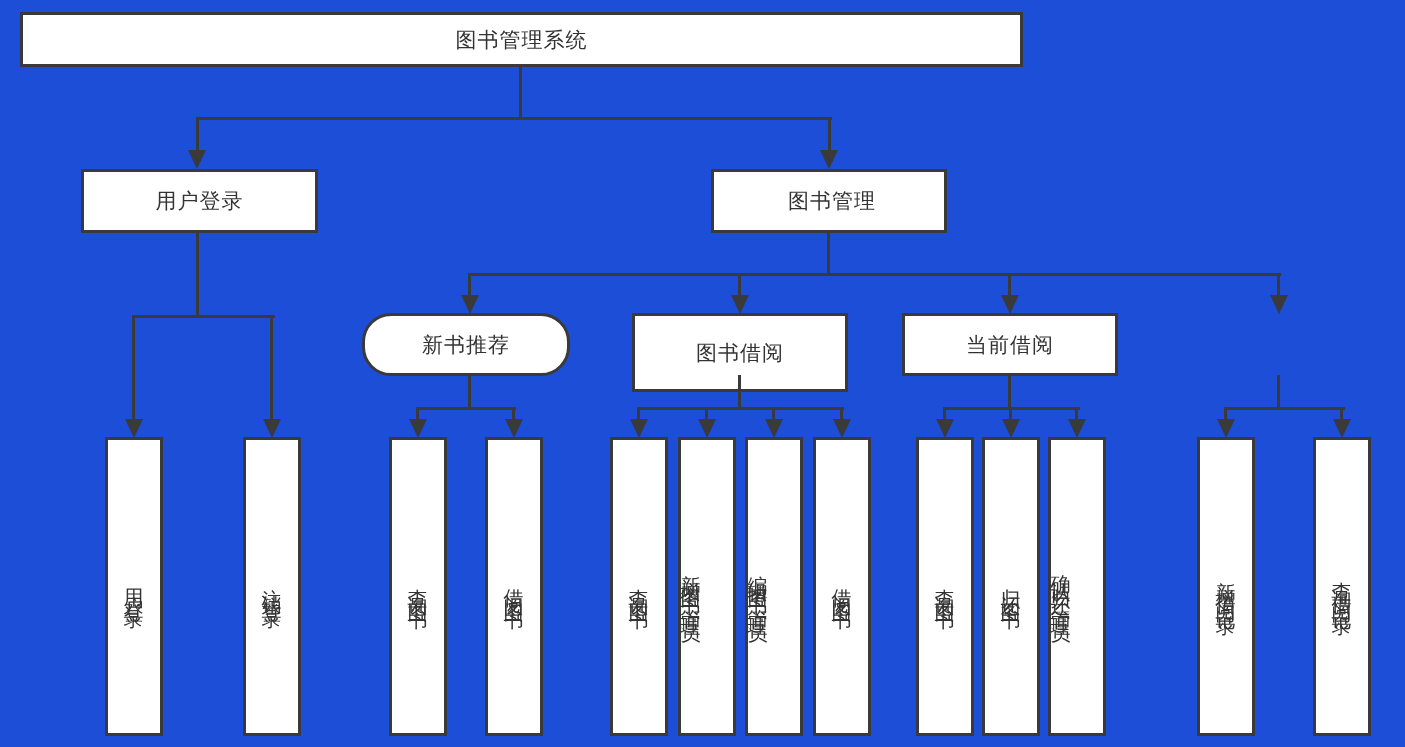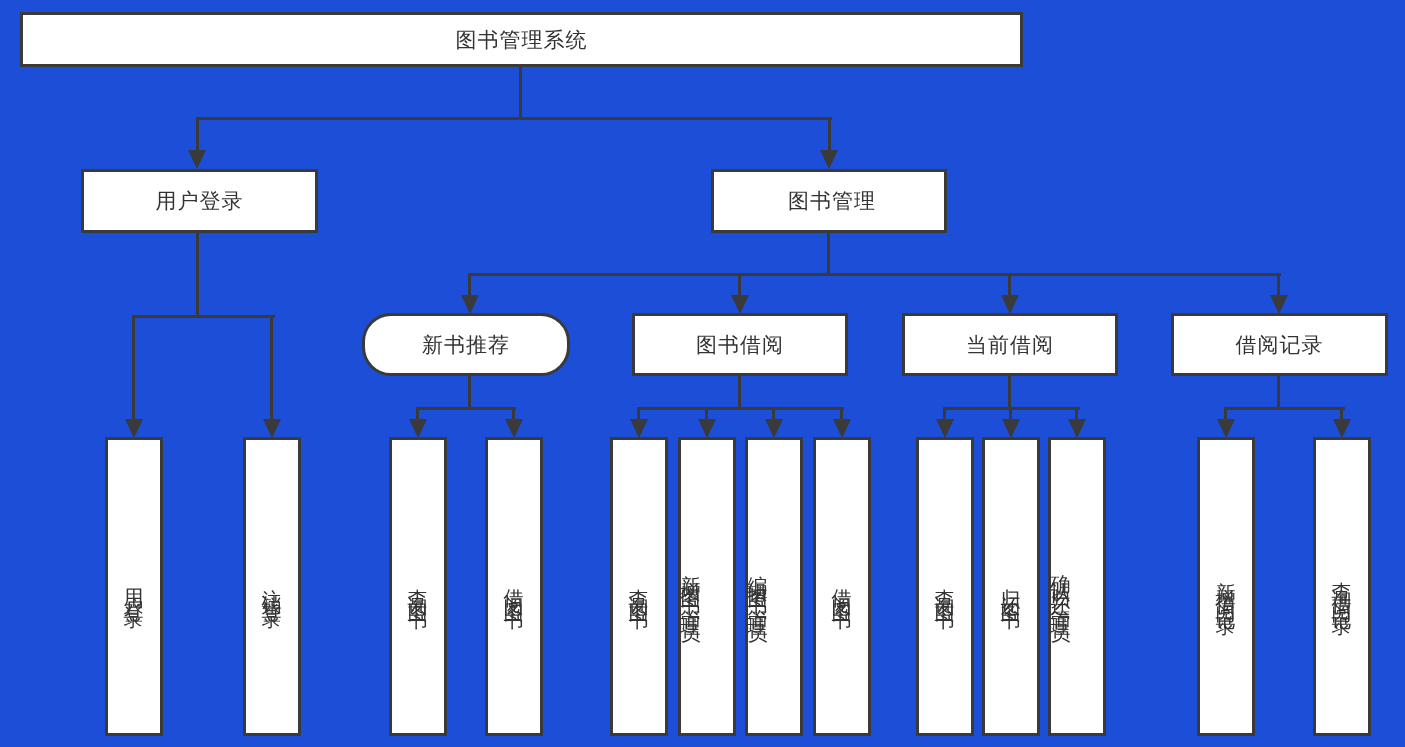--- a/index.html
+++ b/index.html
@@ -88,28 +88,25 @@
   <div class="node" style="left:81px; top:169px; width:237px; height:64px;">
     <span class="hlabel">用户登录</span>
   </div>
   <div class="node" style="left:711px; top:169px; width:236px; height:64px;padding-left:6px;">
     <span class="hlabel">图书管理</span>
   </div>
 
   <div class="node" style="left:362px; top:313px; width:208px; height:63px;border-radius:29px;">
     <span class="hlabel">新书推荐</span>
   </div>
-  <div class="node" style="left:632px; top:313px; width:216px; height:63px;">
+  <div class="node" style="left:632px; top:313px; width:216px; height:79px;">
     <span class="hlabel">图书借阅</span>
   </div>
   <div class="node" style="left:902px; top:313px; width:216px; height:63px;">
     <span class="hlabel">当前借阅</span>
-  </div>
-  <div class="node" style="left:1171px; top:313px; width:217px; height:63px;">
-    <span class="hlabel">借阅记录</span>
   </div>
 
   <div class="leaf" style="left:105px;">
     <span class="vlabel">用户登录</span>
   </div>
   <div class="leaf" style="left:243px;">
     <span class="vlabel">注销登录</span>
   </div>
 
   <div class="leaf" style="left:389px;">

